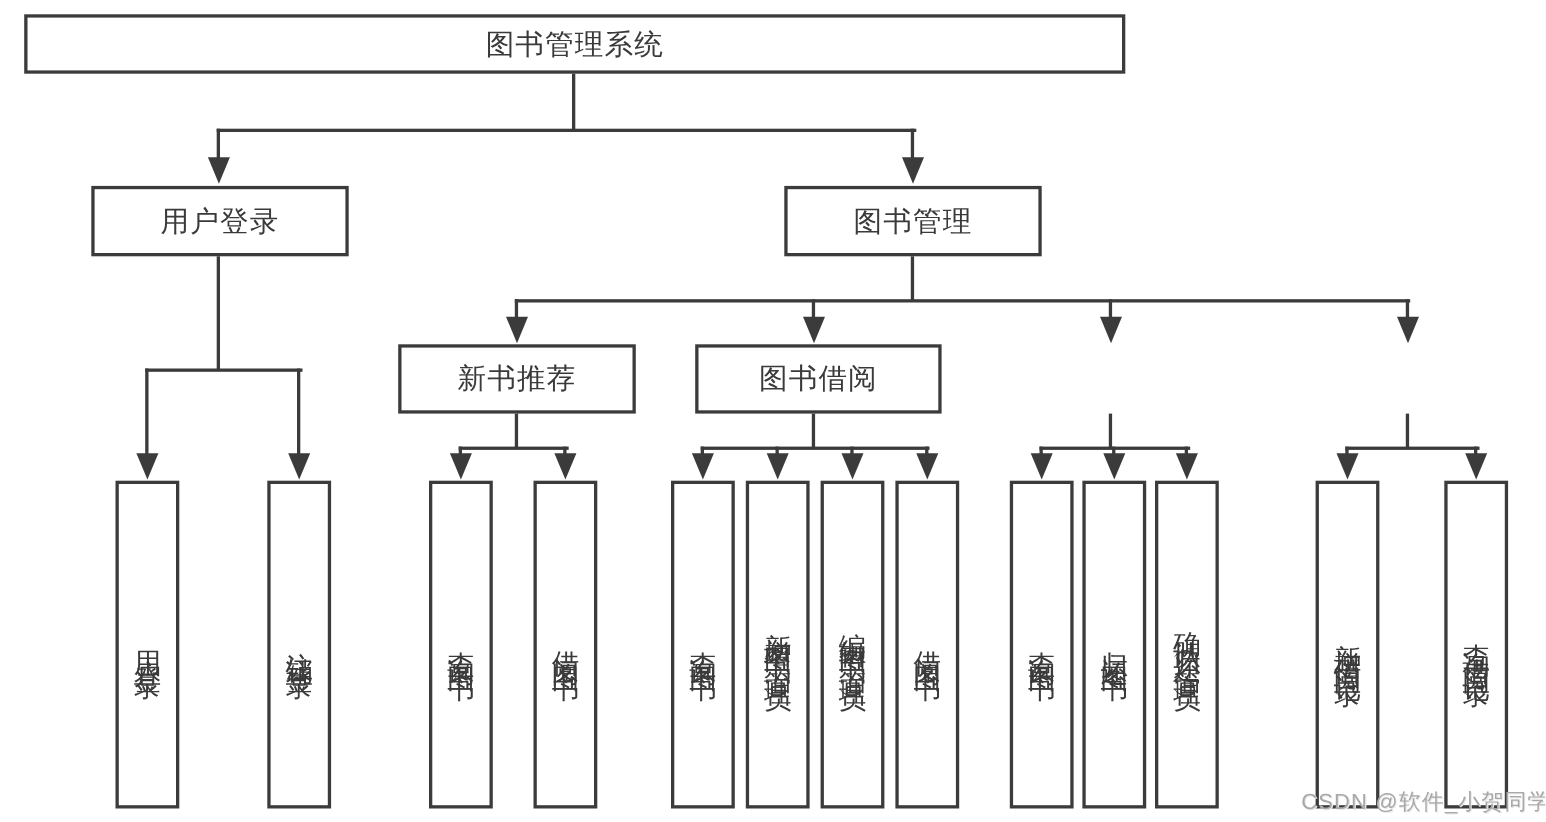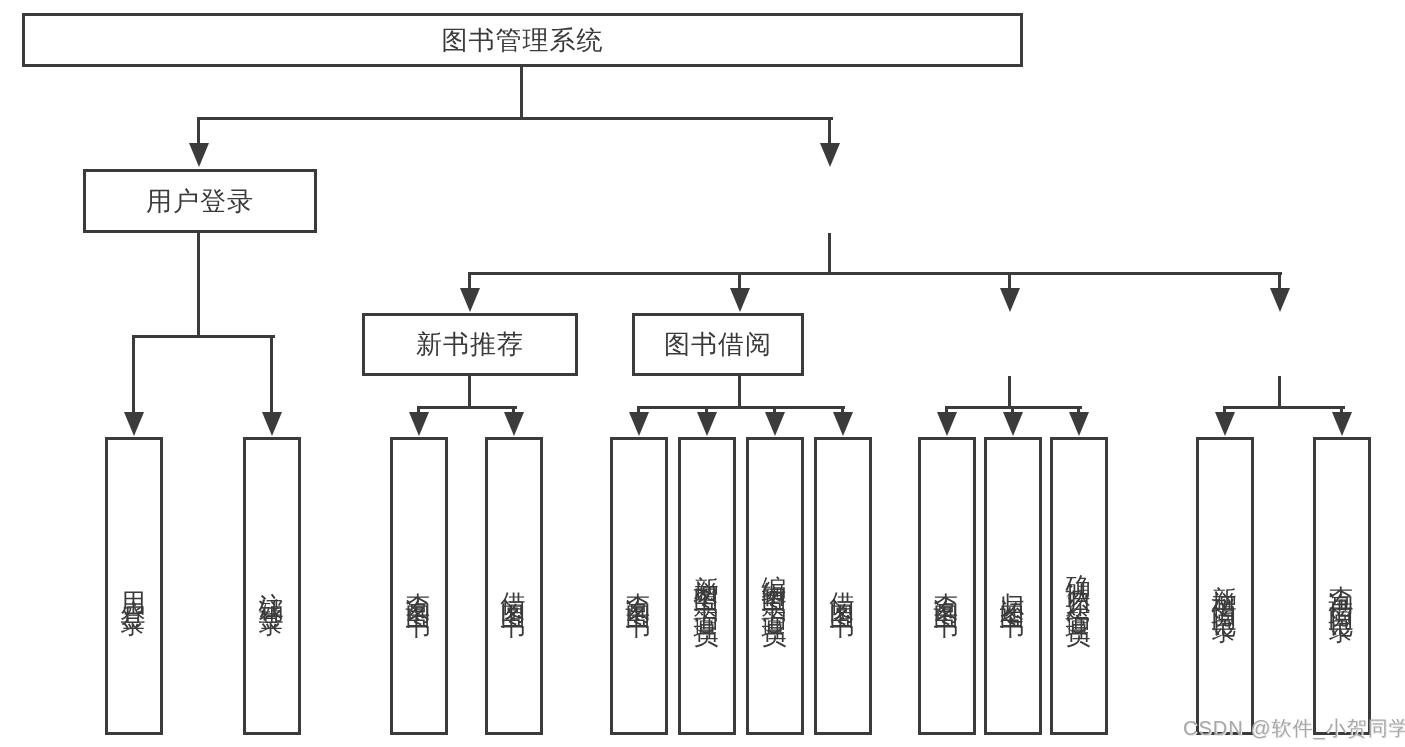--- a/index.html
+++ b/index.html
@@ -70,25 +70,28 @@
 
 <div id="stage">
 
   <div class="box" style="left:22px;top:13px;width:1001px;height:54px;">
     <span class="htext">图书管理系统</span>
   </div>
 
   <div class="box lv1" style="left:83px;">
     <span class="htext">用户登录</span>
   </div>
+  <div class="box lv1" style="left:713px;">
+    <span class="htext">图书管理</span>
+  </div>
 
   <div class="box lv2" style="left:362px;width:216px;">
     <span class="htext">新书推荐</span>
   </div>
-  <div class="box lv2" style="left:632px;width:172px;">
+  <div class="box lv2" style="left:632px;width:224px;">
     <span class="htext">图书借阅</span>
   </div>
 
   <div class="box leaf" style="left:105px;">
     <span class="vtext">用户登录</span>
   </div>
   <div class="box leaf" style="left:243px;">
     <span class="vtext">注销登录</span>
   </div>
   <div class="box leaf" style="left:390px;">

